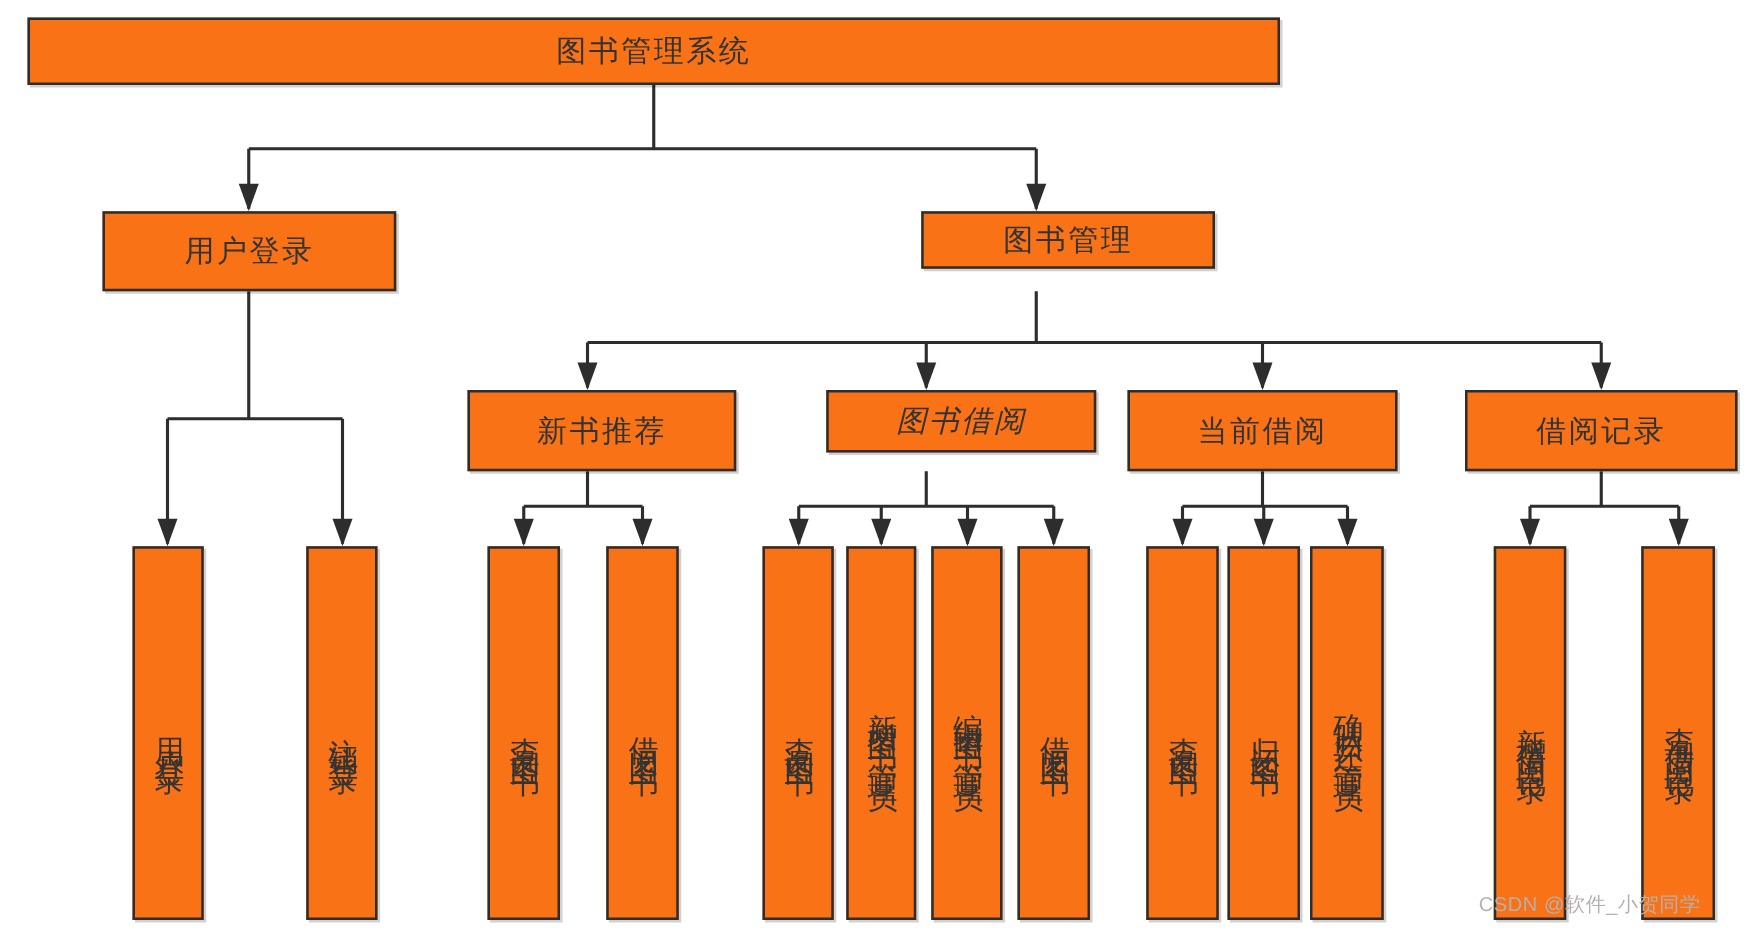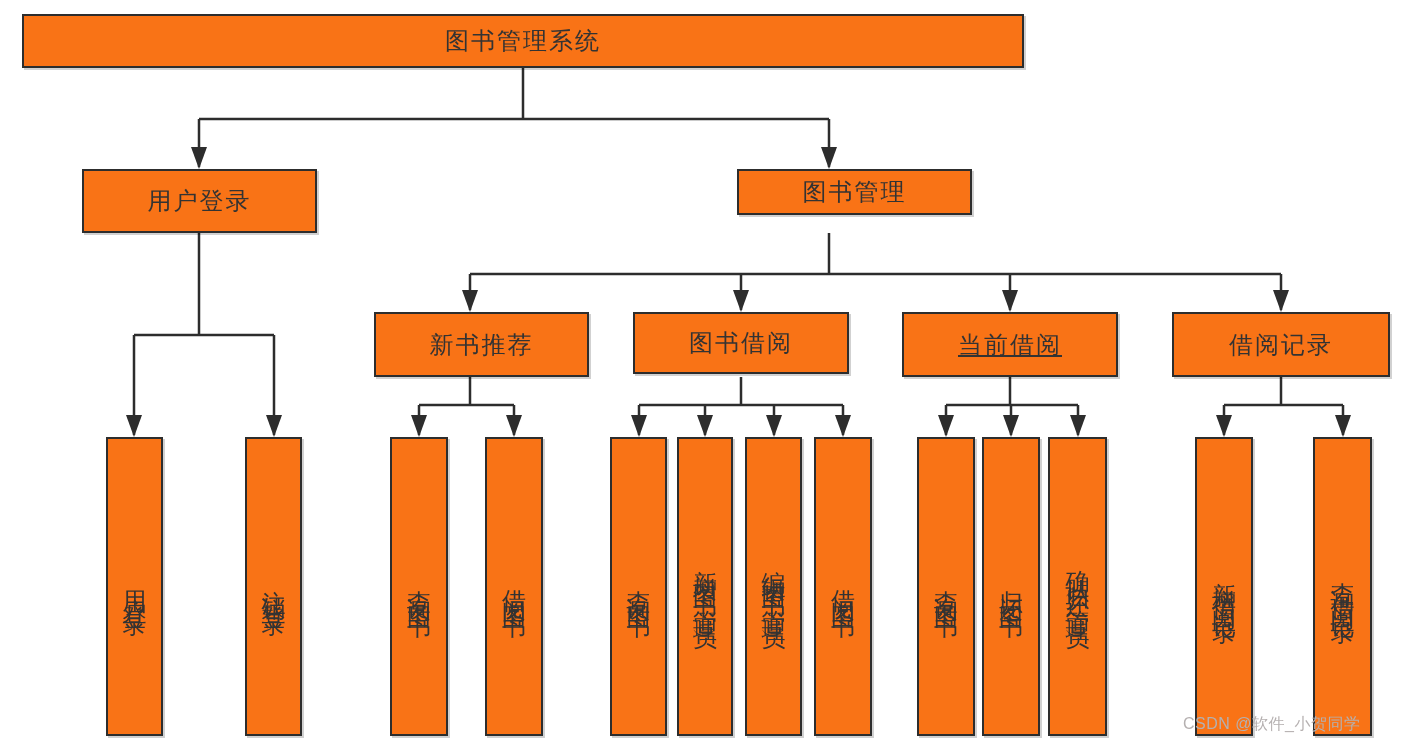--- a/index.html
+++ b/index.html
@@ -29,22 +29,22 @@
     text-orientation:mixed;
     font-size:24px;
     letter-spacing:8px;
     line-height:1;
   }
   
   .n-root     {left:22px;  top:14px;  width:1002px; height:54px;}
   .n-user     {left:82px;  top:169px; width:235px;  height:64px;}
   .n-mgmt     {left:737px; top:169px; width:235px;  height:46px;}
   .n-newrec   {left:362px; top:312px; width:215px;  height:65px;margin-left:12px;}
-  .n-borrow   {left:633px; top:312px; width:216px;  height:62px;}
-  .n-current  {left:902px; top:312px; width:216px;  height:65px;text-decoration:underline;}
+  .n-borrow   {left:661px; top:312px; width:216px;  height:50px;font-style:italic;}
+  .n-current  {left:902px; top:312px; width:216px;  height:65px;}
   .n-record   {left:1172px;top:312px; width:218px;  height:65px;}
   .leaf{top:437px;height:299px;}
   .l1 {left:106px; width:57px;}
   .l2 {left:245px; width:57px;}
   .l3 {left:390px; width:58px;}
   .l4 {left:485px; width:58px;}
   .l5 {left:610px; width:57px;}
   .l6 {left:677px; width:56px;}
   .l7 {left:745px; width:57px;}
   .l8 {left:814px; width:58px;}

